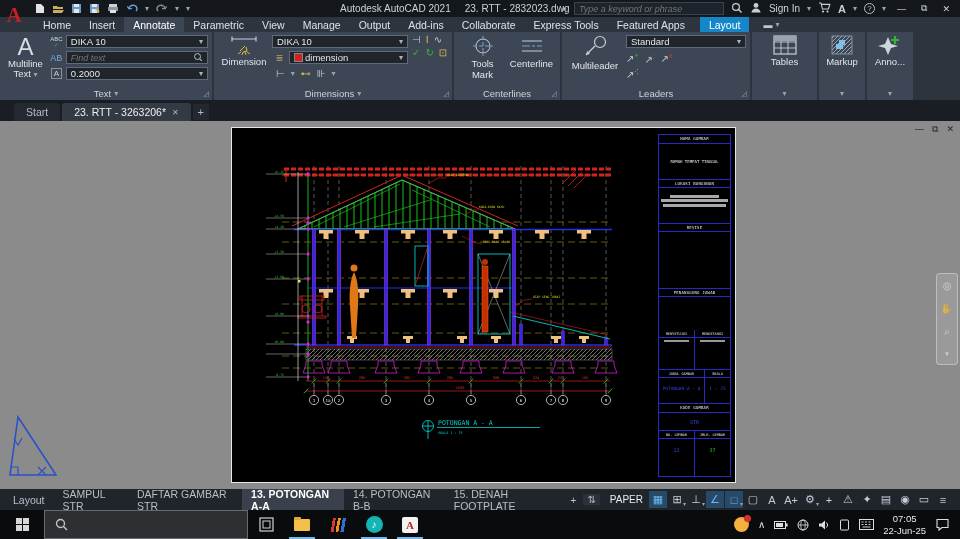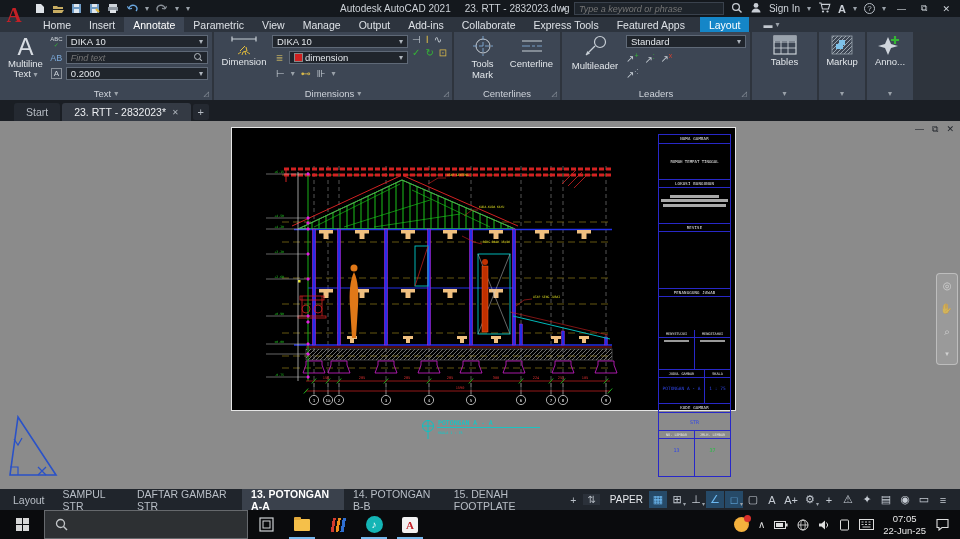--- a/index.html
+++ b/index.html
@@ -69,21 +69,21 @@
     padding-left:14px; gap:2px; font-size:10.5px; }
   .ftab { height:18px; padding:0 12px; display:flex; align-items:center; gap:6px;
     background:#242931; color:#b6bcc4; border-radius:3px 3px 0 0; }
   .ftab.active { background:#343a44; color:#eceef1; }
   .ftab .x { font-size:8px; color:#aeb4bc; }
   .ftab-plus { width:16px; height:16px; margin-bottom:1px; display:flex; align-items:center;
     justify-content:center; color:#b6bcc4; background:#242931; border-radius:2px; font-size:11px; }
 
   
   .canvas { position:relative; height:368px; background:#8b8b8b; }
-  .paper { position:absolute; left:231px; top:6px; width:505px; height:284px;
+  .paper { position:absolute; left:231px; top:6px; width:505px; height:356px;
     background:#000; border:1px solid #e6e6e6; }
   .paper svg.drawing { position:absolute; left:0; top:0; }
   .dwg-winbtns { position:absolute; right:6px; top:3px; color:#23272d; font-size:9px;
     display:flex; gap:8px; }
   .navbar { position:absolute; right:2px; top:152px; width:22px; height:92px;
     background:rgba(255,255,255,0.13); border:1px solid rgba(255,255,255,0.35); border-radius:4px;
     display:flex; flex-direction:column; align-items:center; justify-content:space-around;
     color:rgba(255,255,255,0.55); font-size:10px; }
   .ucs { position:absolute; left:4px; top:290px; }
 
@@ -459,21 +459,21 @@
     </div>
 
     <div style="flex:1;"></div>
   </div>
 
   <div class="filetabs">
     <div class="ftab">
         <span>Start</span>
       </div>
     <div class="ftab active">
-      <span>23. RTT - 2832023*</span>
+      <span>23. RTT - 3263206*</span>
       <span class="x">✕</span>
     </div>
     <div class="ftab-plus">+</div>
   </div>
 
   <div class="canvas">
     <div class="dwg-winbtns">
       <span>—</span>
       <span>⧉</span>
       <span>✕</span>

